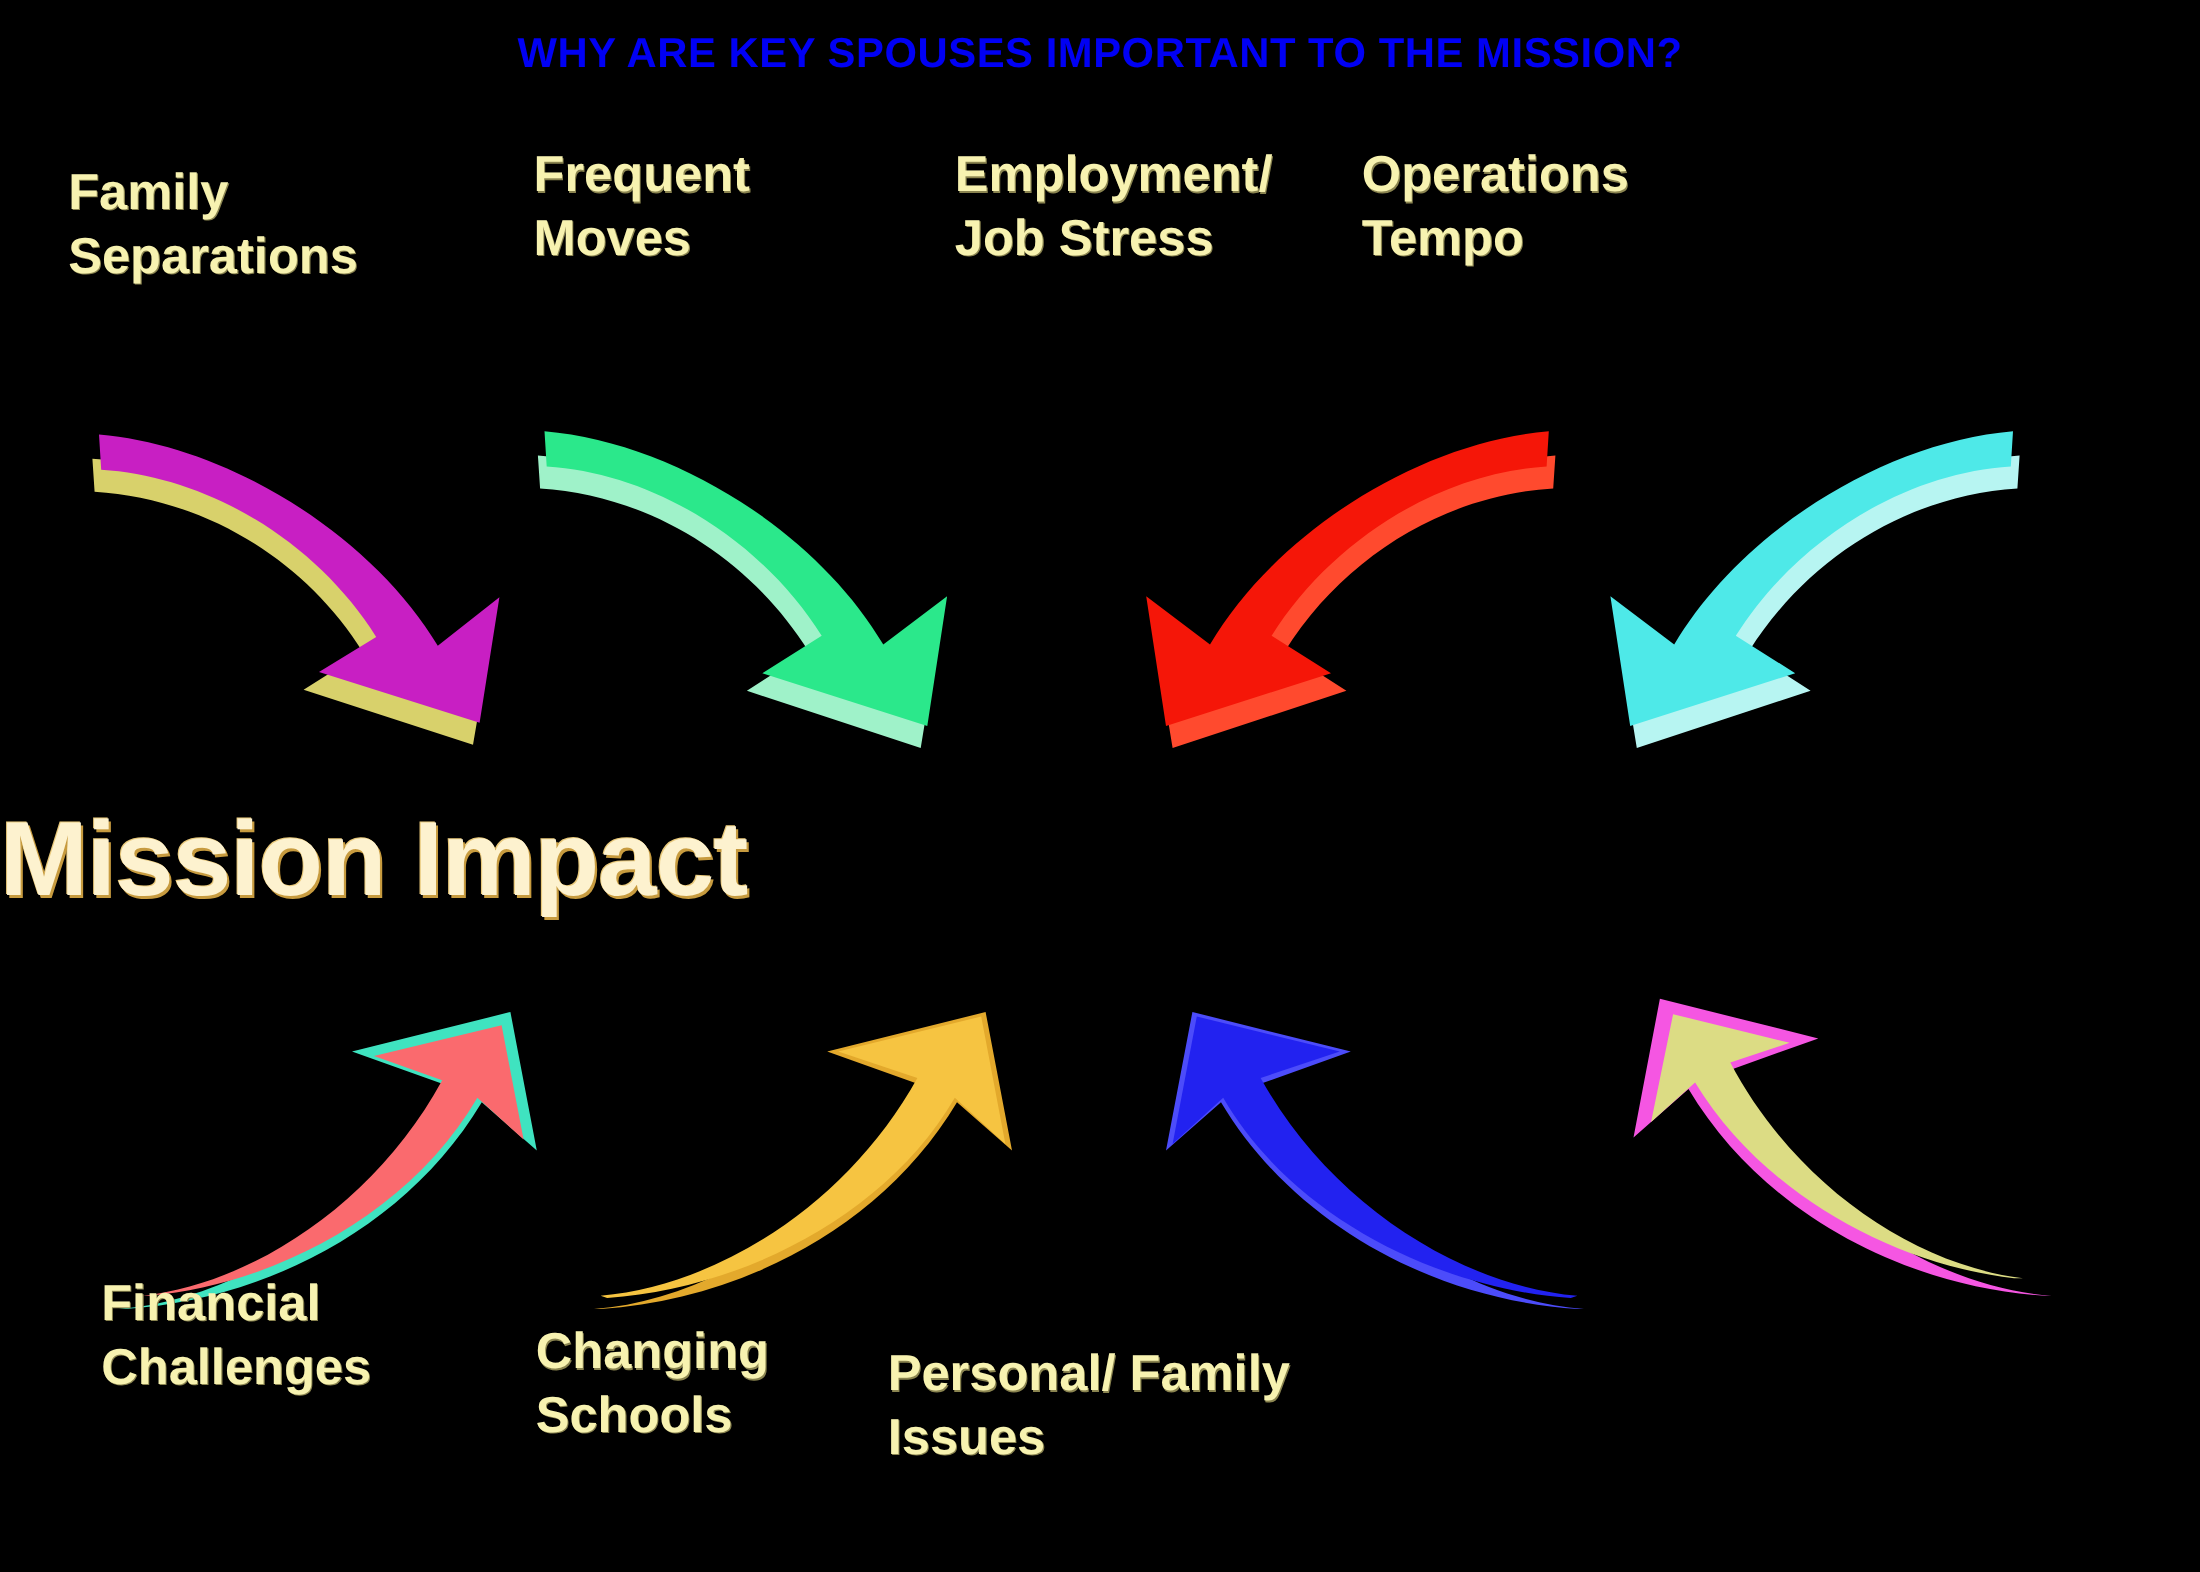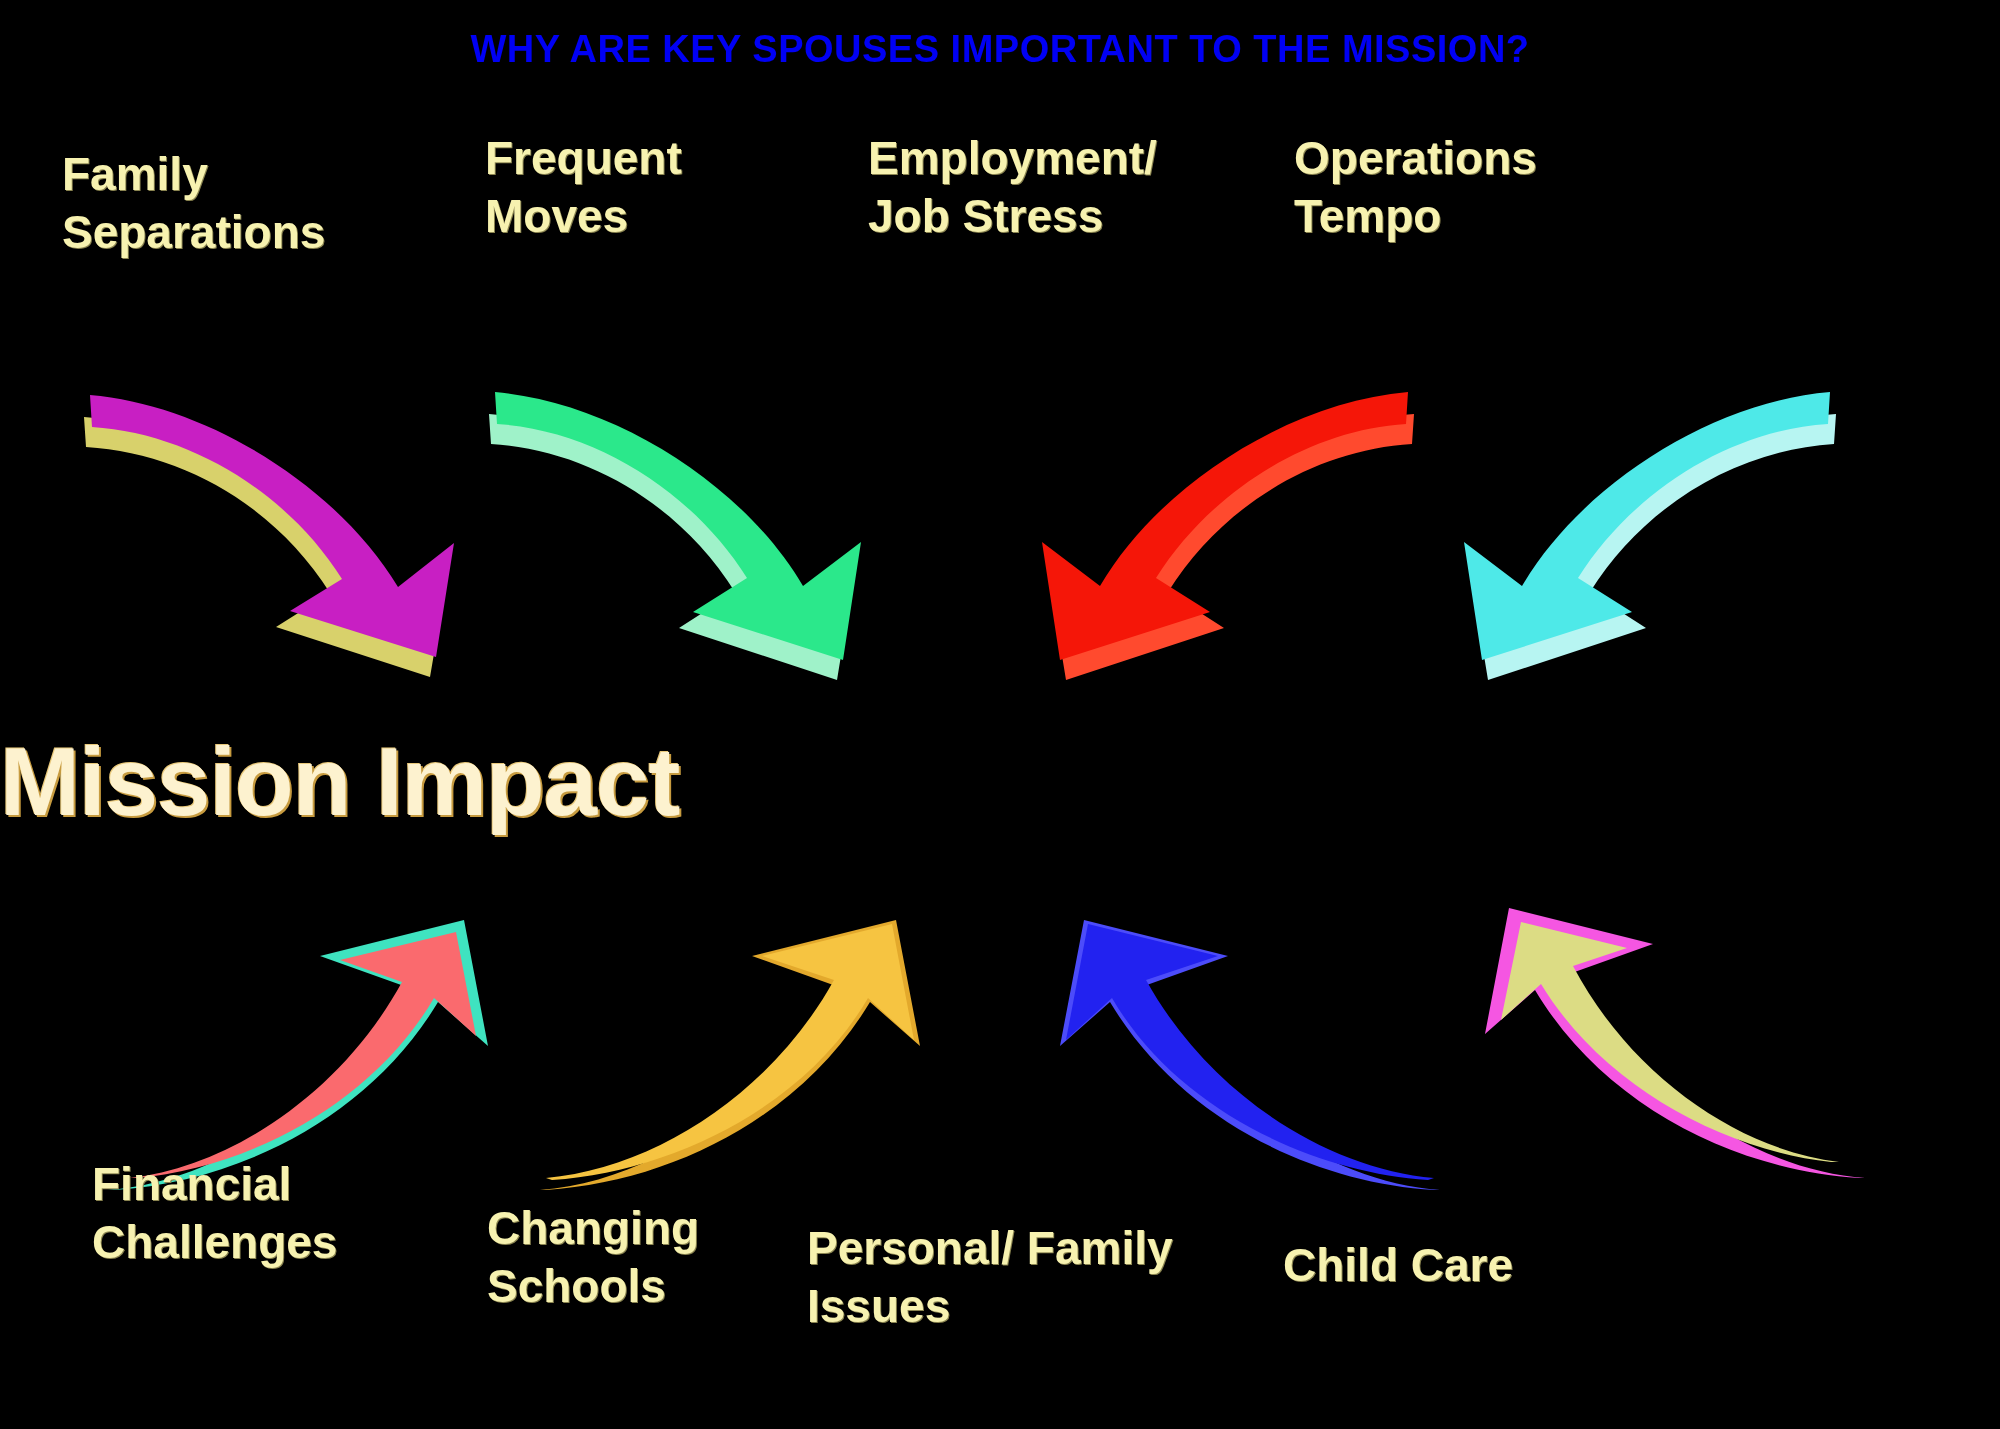--- a/index.html
+++ b/index.html
@@ -69,21 +69,21 @@
 <div id="slide">
 
   <div id="title">WHY ARE KEY SPOUSES IMPORTANT TO THE MISSION?</div>
 
   <div class="stress-label" style="left:62px;  top:130px;margin-top:16px;">Family
 Separations</div>
   <div class="stress-label" style="left:868px; top:130px;">Employment/
 Job Stress</div>
   <div class="stress-label" style="left:485px; top:130px;">Frequent
 Moves</div>
-  <div class="stress-label" style="left:1294px;top:130px;">Operations
+  <div class="stress-label" style="left:1238px;top:130px;">Operations
 Tempo</div>
 
   <div class="arrow" style="left:80px; top:395px;">
     <svg width="400" height="280" viewBox="0 0 400 280">
 
       <path d="M4,22 C120,30 250,110 310,210 L370,165 L350,282 L196,232 L250,198
                C196,112 104,58 6,52 Z" fill="#D8D16B"></path>
 
       <path d="M10,0 C128,10 258,92 318,192 L374,148 L356,262 L210,216 L262,184
                C208,98 110,38 12,32 Z" fill="#C81FC3"></path>
@@ -164,15 +164,14 @@
       </g>
     </svg>
   </div>
 
   <div class="stress-label" style="left:92px;  top:1156px;">Financial
 Challenges</div>
   <div class="stress-label" style="left:487px; top:1200px;">Changing
 Schools</div>
   <div class="stress-label" style="left:807px; top:1200px;margin-top:20px;">Personal/ Family
 Issues</div>
-  <div class="stress-label" style="left:1283px;top:1237px;">Child Care</div>
 
 </div>
 
 </body></html>

